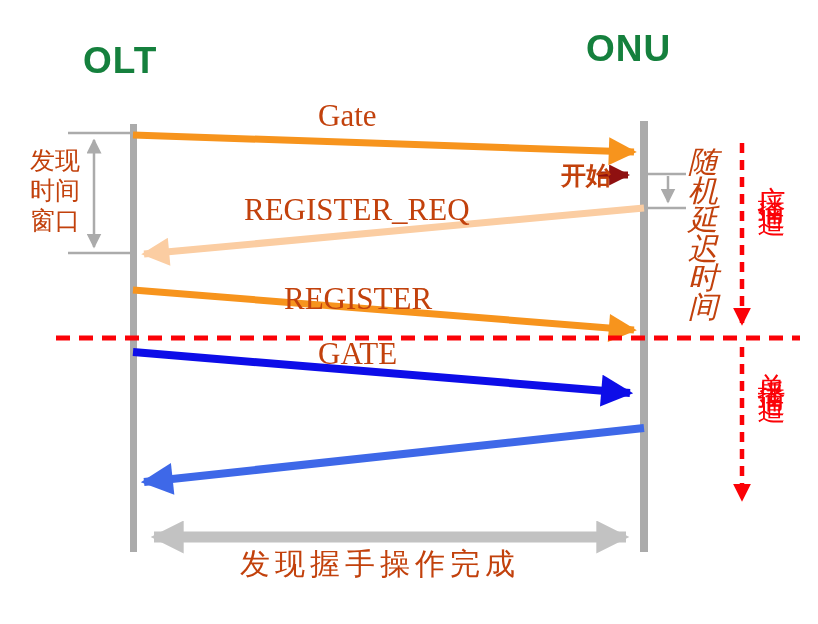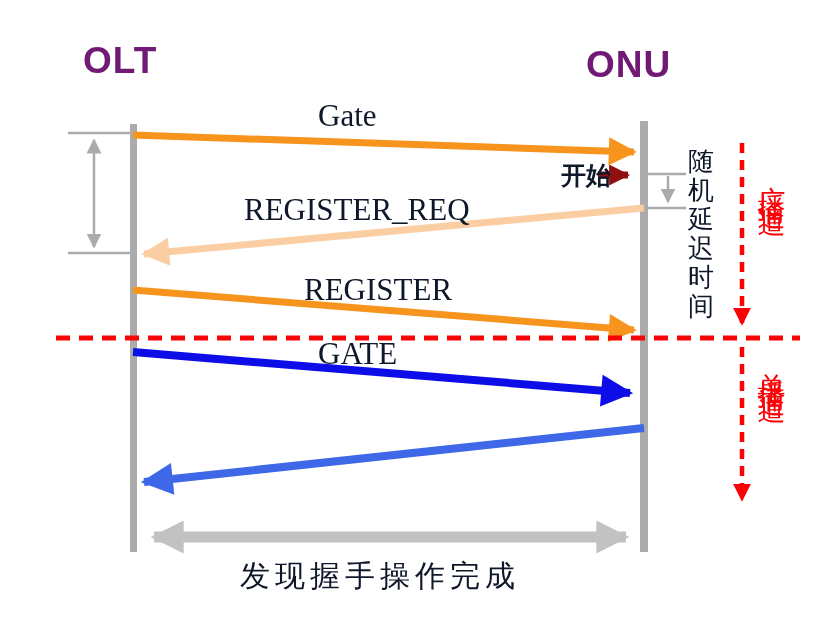--- a/index.html
+++ b/index.html
@@ -1,24 +1,24 @@
 <!DOCTYPE html>
 <html><head>
 <meta charset="utf-8">
 <style>
   html,body { margin:0; padding:0; background:#ffffff; }
   .stage {
     position:relative; width:818px; height:624px; background:#ffffff;
     font-family:"Liberation Serif", serif; overflow:hidden;
   }
   .stage svg { position:absolute; left:0; top:0; z-index:1; }
-  .lbl { position:absolute; z-index:2; color:#0f172a; white-space:nowrap; }
+  .lbl { position:absolute; z-index:2; color:#c2410c; white-space:nowrap; }
   .entity {
     font-family:"Liberation Sans", sans-serif; font-size:37px; font-weight:600;
-    color:#701a75; letter-spacing:1px;
+    color:#15803d; letter-spacing:1px;
   }
   .msg { font-size:31px; }
   .cjk { font-size:25px; line-height:30px; white-space:normal; }
   .cjk-wrap2 { width:54px; }
   .vred {
     writing-mode:vertical-rl; text-orientation:upright;
     font-size:28px; letter-spacing:8px; white-space:nowrap;
   }
   .bottom-cjk { font-size:30px; letter-spacing:5px; }
 </style>
@@ -76,26 +76,27 @@
 
     <line x1="56" y1="338" x2="800" y2="338" stroke-width="5" stroke-dasharray="14 9" stroke="#FB0207"></line>
 
     <line x1="742" y1="143" x2="742" y2="324" stroke-width="4.5" stroke-dasharray="10 7" marker-end="url(#ah-red)" stroke="#FB0207"></line>
     <line x1="742" y1="347" x2="742" y2="500" stroke-width="4.5" stroke-dasharray="10 7" marker-end="url(#ah-red)" stroke="#FB0207"></line>
 
     <line x1="154" y1="537" x2="626" y2="537" stroke-width="11" marker-start="url(#ah-biggray)" marker-end="url(#ah-biggray)" stroke="#C2C2C2"></line>
   </svg>
 
   <div class="lbl entity" style="left:83px; top:40px;">OLT</div>
-  <div class="lbl entity" style="left:586px; top:44px;">ONU</div>
+  <div class="lbl entity" style="left:586px; top:28px;">ONU</div>
 
   <div class="lbl msg" style="left:318px; top:98px;">Gate</div>
   <div class="lbl msg" style="left:244px; top:192px;text-align:right;">REGISTER_REQ</div>
-  <div class="lbl msg" style="left:284px; top:272px;margin-left:20px;">REGISTER</div>
+  <div class="lbl msg" style="left:284px; top:281px;">REGISTER</div>
   <div class="lbl msg" style="left:318px; top:336px;">GATE</div>
 
+  <div class="lbl cjk cjk-wrap2" style="left:30px; top:146px;">发现时间窗口</div>
   <div class="lbl cjk" style="left:561px; top:161px;font-weight:bold;">开始</div>
-  <div class="lbl cjk cjk-wrap2" style="left:688px; top:147px; font-size:26px; line-height:29px; width:50px;">随机延迟时间</div>
+  <div class="lbl cjk cjk-wrap2" style="left:688px; top:147px; font-size:30px; line-height:29px; width:50px;font-style:italic;">随机延迟时间</div>
   <div class="lbl vred" style="left:752px; top:163px; color:#FB0207;">广播通道</div>
   <div class="lbl vred" style="left:752px; top:350px; color:#FB0207;">单播通道</div>
-  <div class="lbl bottom-cjk" style="left:240px; top:556px;">发现握手操作完成</div>
+  <div class="lbl bottom-cjk" style="left:240px; top:544px;">发现握手操作完成</div>
 
 </div>
 
 </body></html>

